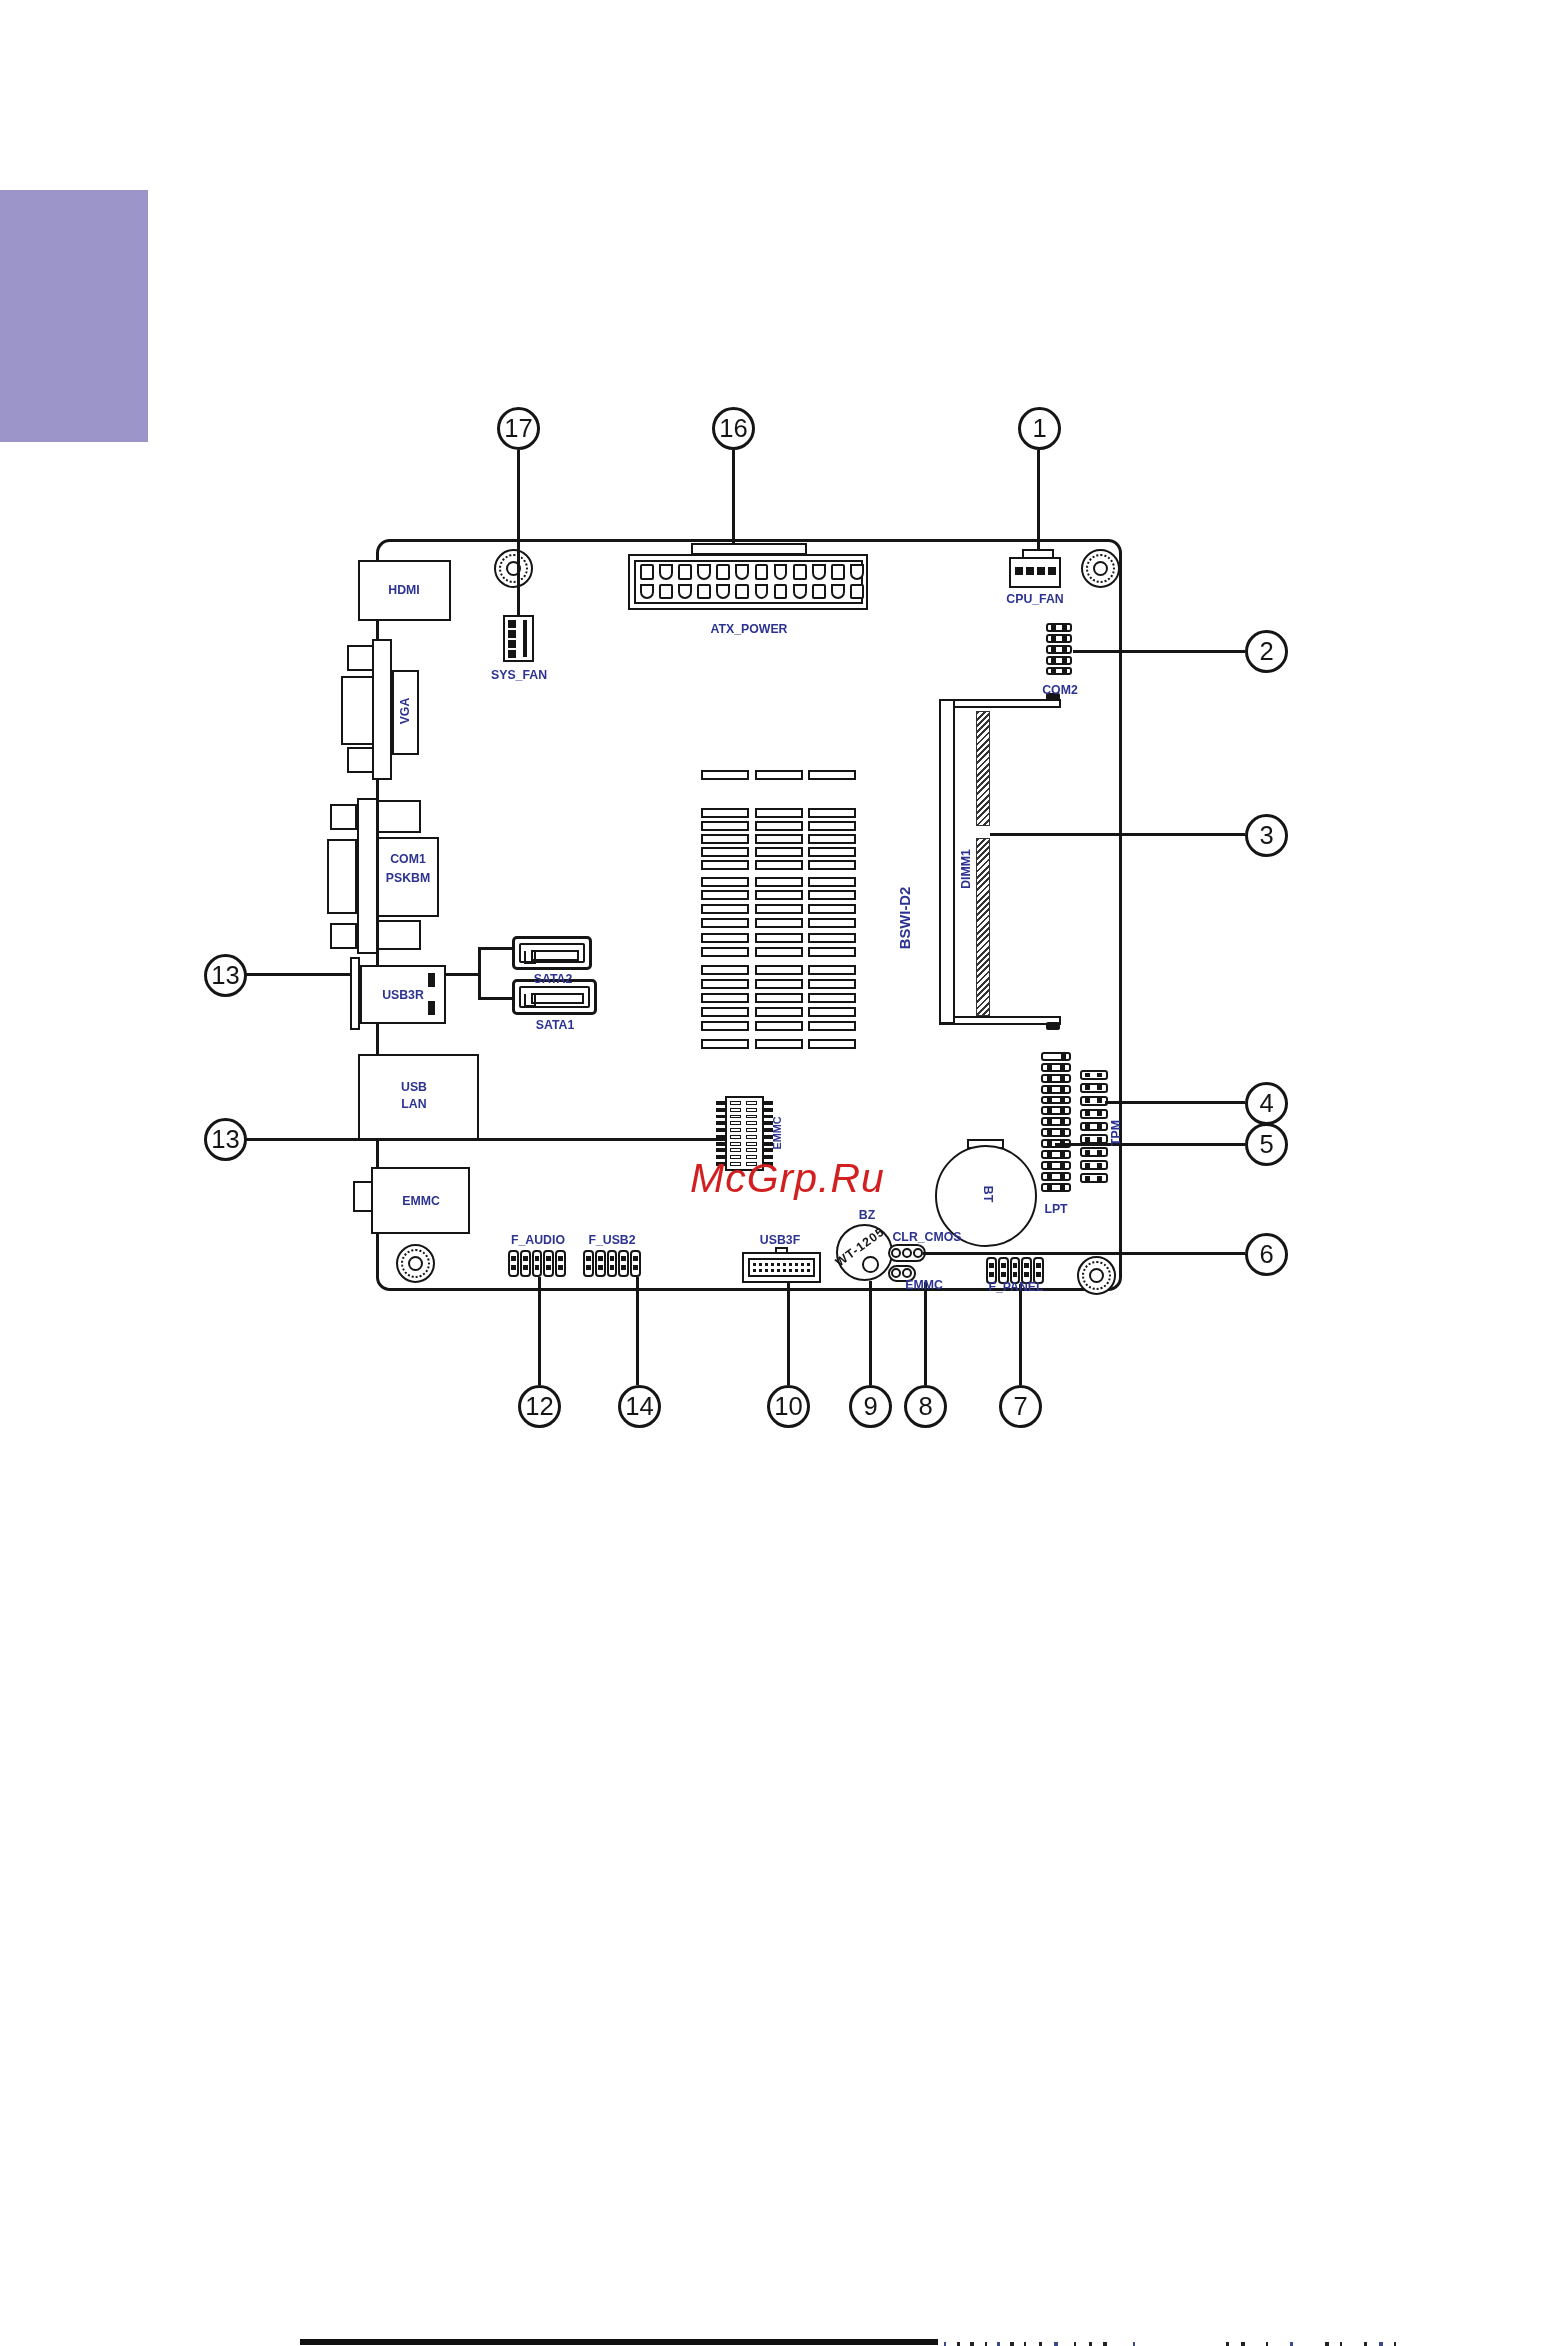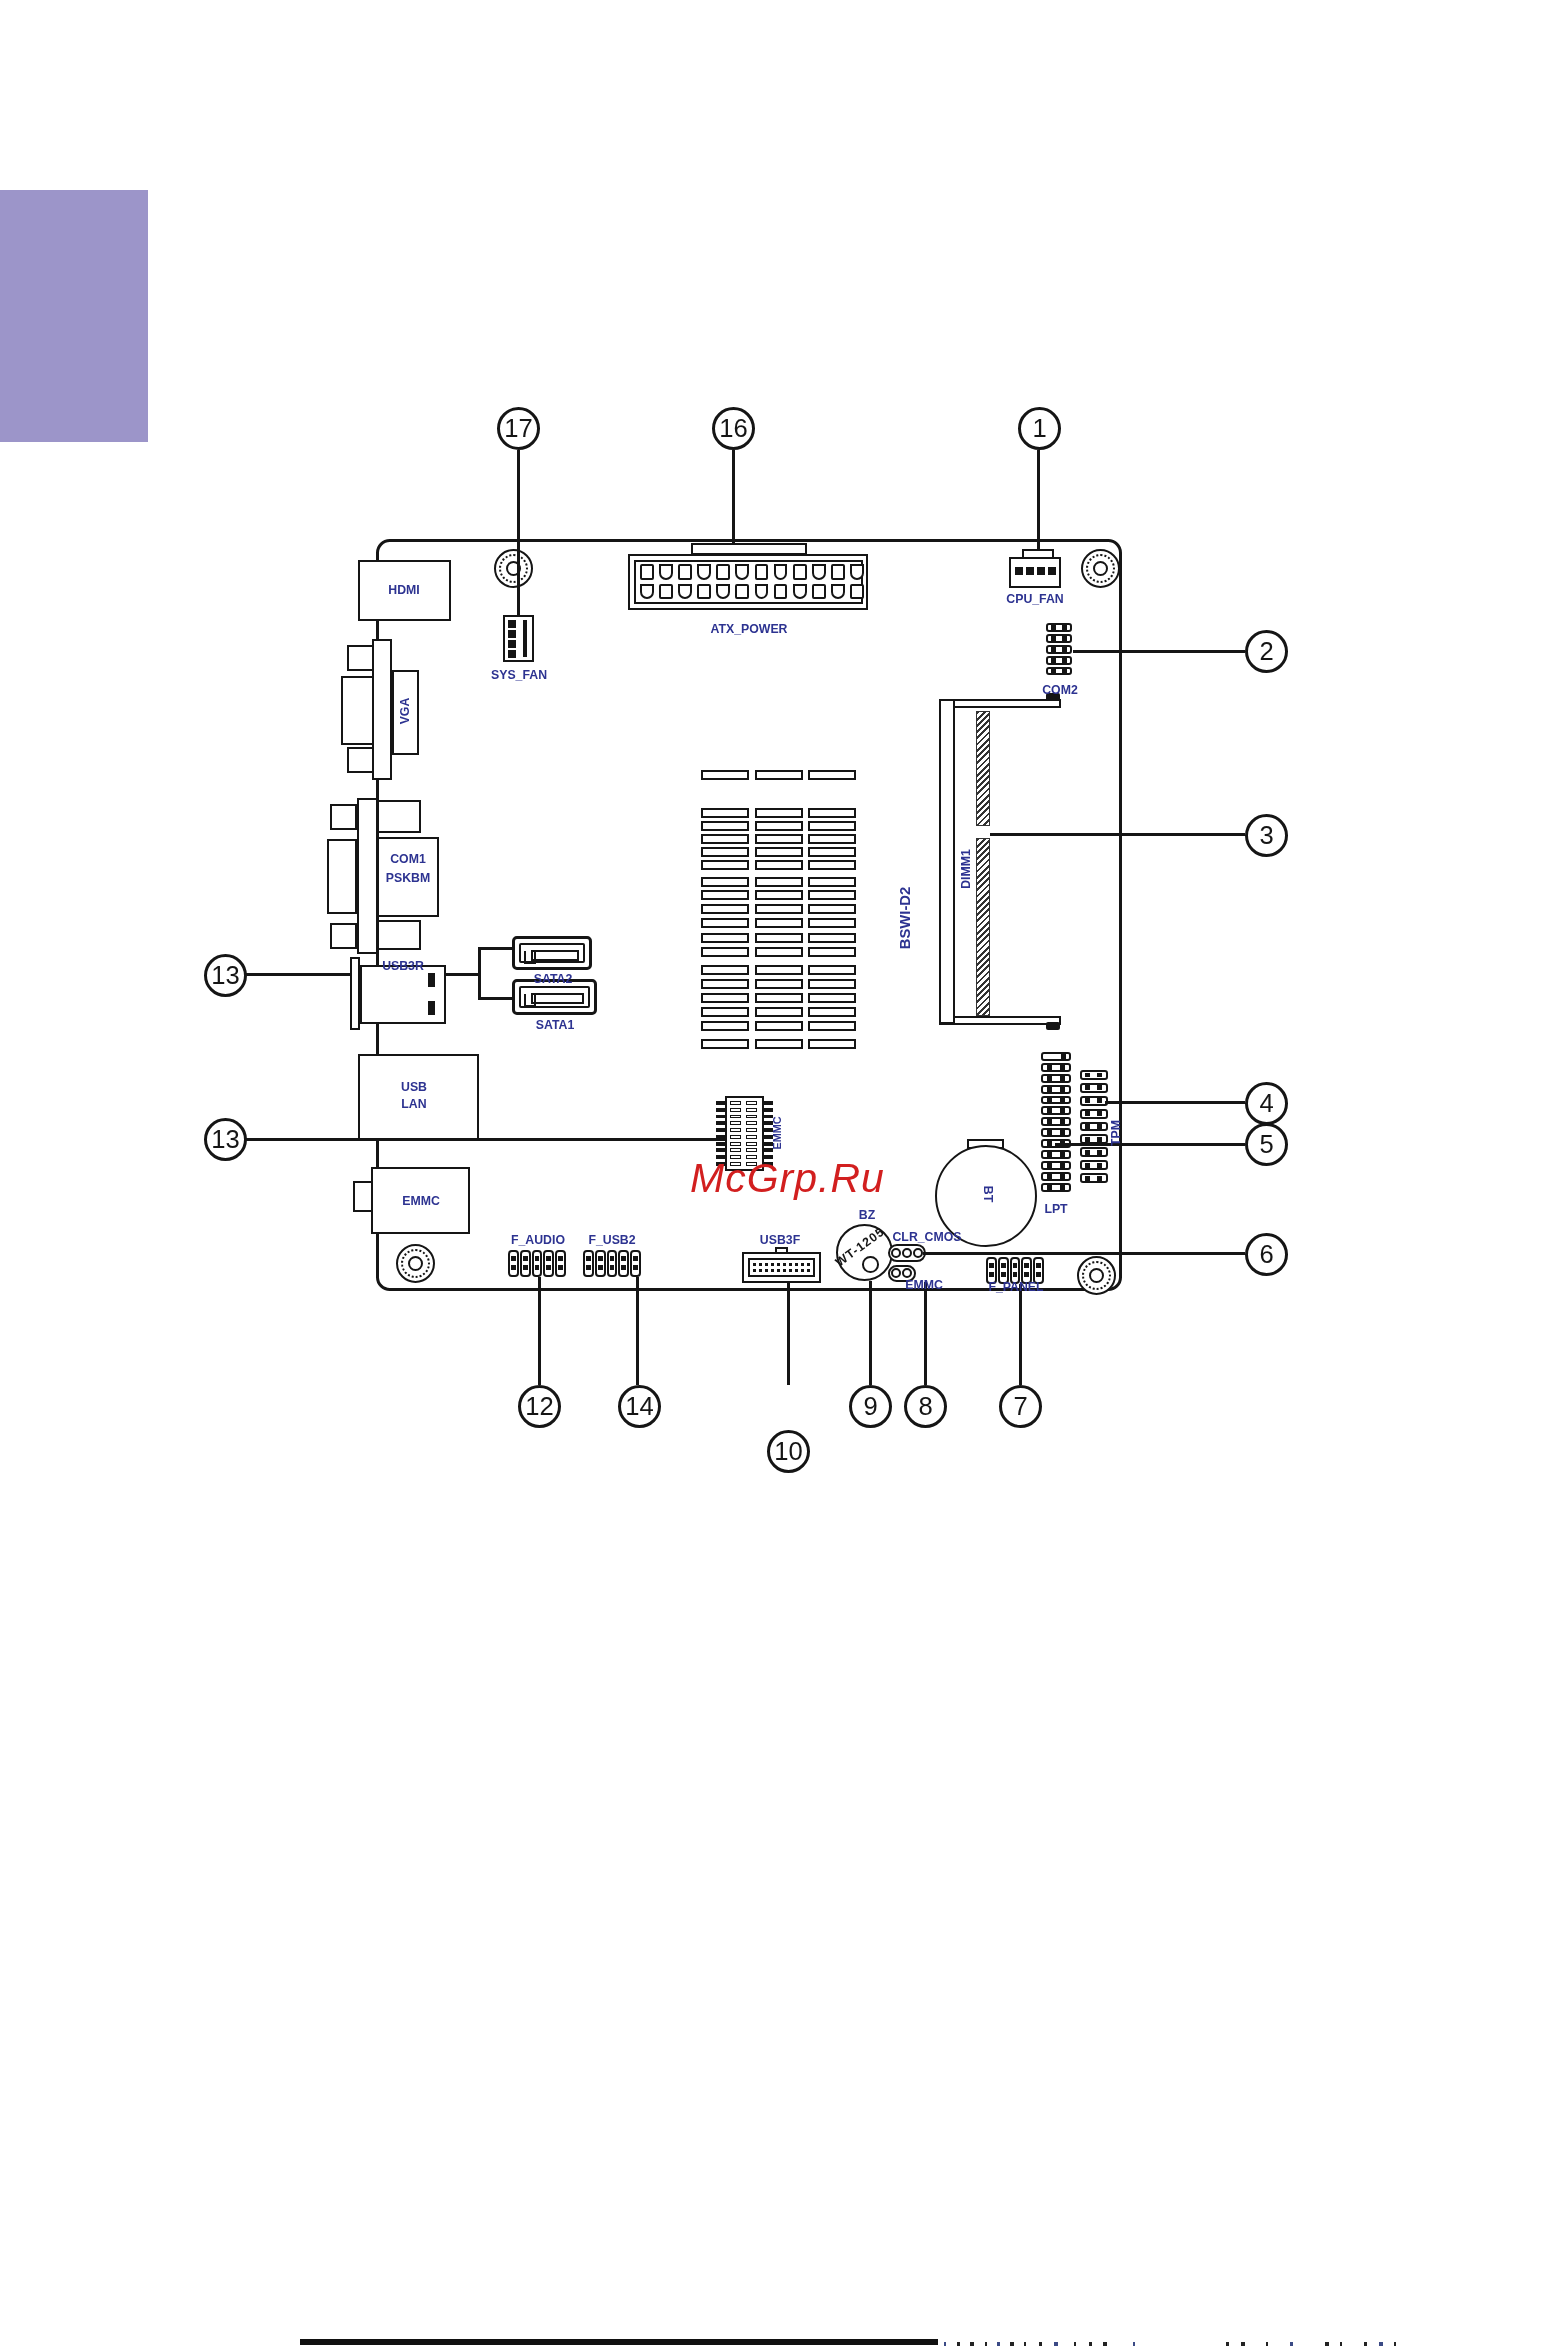--- a/index.html
+++ b/index.html
@@ -105,21 +105,21 @@
   <div class="box z4" style="left:350px;top:957px;width:9.9px;height:73px"></div>
   <div class="box z4" style="left:360px;top:965px;width:86px;height:59px"></div>
   <svg class="usb3r-fork" style="left:366px;top:971px" width="15.8" height="12.8" viewBox="0 0 16 13">
       <polyline points="1,1 13,6 1,12" fill="none" stroke="#151515" stroke-width="2.5"></polyline>
     </svg>
   <svg class="usb3r-fork" style="left:366px;top:997px" width="15.8" height="12.8" viewBox="0 0 16 13">
       <polyline points="1,1 13,6 1,12" fill="none" stroke="#151515" stroke-width="2.5"></polyline>
     </svg>
   <div class="fill" style="left:428px;top:973px;width:6.9px;height:13.8px;z-index:4"></div>
   <div class="fill" style="left:428px;top:1001px;width:6.9px;height:13.8px;z-index:4"></div>
-  <div class="lbl" style="left:403px;top:966px">USB3R</div>
+  <div class="lbl" style="left:403px;top:995px">USB3R</div>
 
   <div class="box" style="left:358px;top:1054px;width:121px;height:86px"></div>
   <div class="lbl" style="left:414px;top:1087px">USB</div>
   <div class="lbl" style="left:414px;top:1104px">LAN</div>
 
   <div class="box" style="left:353px;top:1181px;width:19.7px;height:30.5px"></div>
   <div class="box" style="left:371px;top:1167px;width:99px;height:67px"></div>
   <div class="lbl" style="left:421px;top:1201px">EMMC</div>
 
   <div class="box" style="left:503px;top:615px;width:30.5px;height:47px"></div>
@@ -507,21 +507,21 @@
 
   <div class="circ" style="left:1018px;top:407px">1</div>
   <div class="circ" style="left:1245px;top:630px">2</div>
   <div class="circ" style="left:1245px;top:814px">3</div>
   <div class="circ" style="left:1245px;top:1082px">4</div>
   <div class="circ" style="left:1245px;top:1123px">5</div>
   <div class="circ" style="left:1245px;top:1233px">6</div>
   <div class="circ" style="left:999px;top:1385px">7</div>
   <div class="circ" style="left:904px;top:1385px">8</div>
   <div class="circ" style="left:849px;top:1385px">9</div>
-  <div class="circ" style="left:767px;top:1430px">10</div>
+  <div class="circ" style="left:767px;top:1385px">10</div>
   <div class="circ" style="left:618px;top:1385px">14</div>
   <div class="circ" style="left:518px;top:1385px">12</div>
   <div class="circ" style="left:204px;top:1118px">13</div>
   <div class="circ" style="left:204px;top:954px">13</div>
   <div class="circ" style="left:497px;top:407px">17</div>
   <div class="circ" style="left:712px;top:407px">16</div>
 
   <div class="wm">McGrp.Ru</div>
   <div class="bbar"></div>
   <div id="debris">

